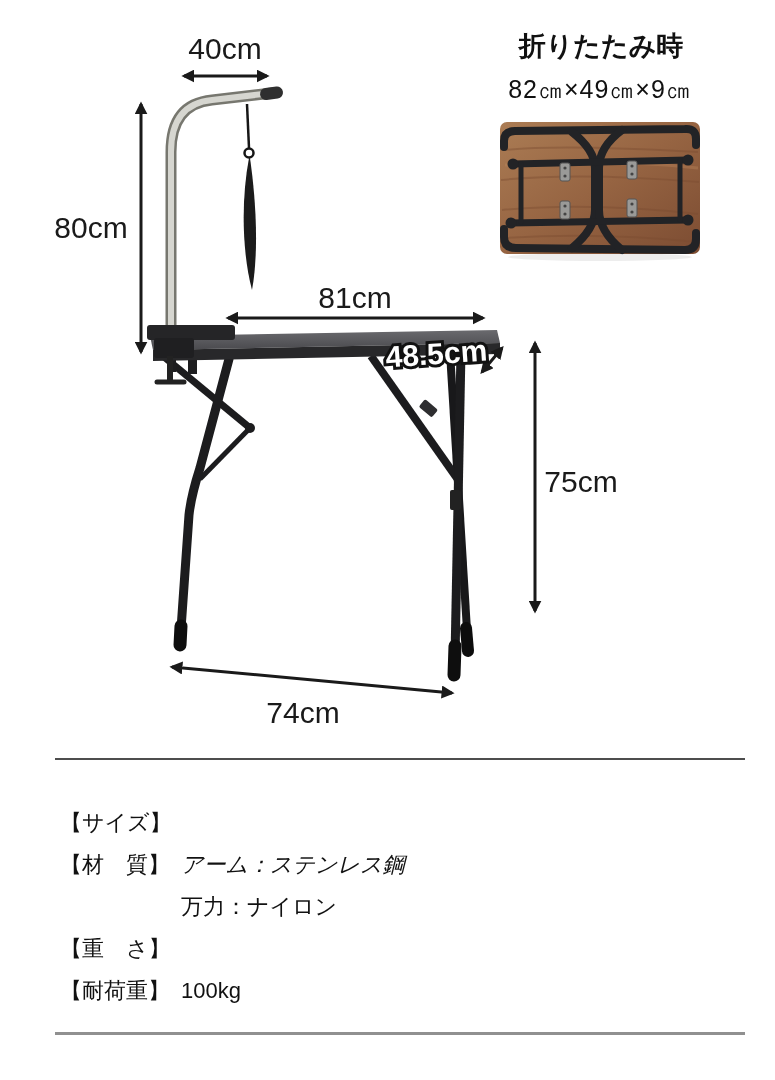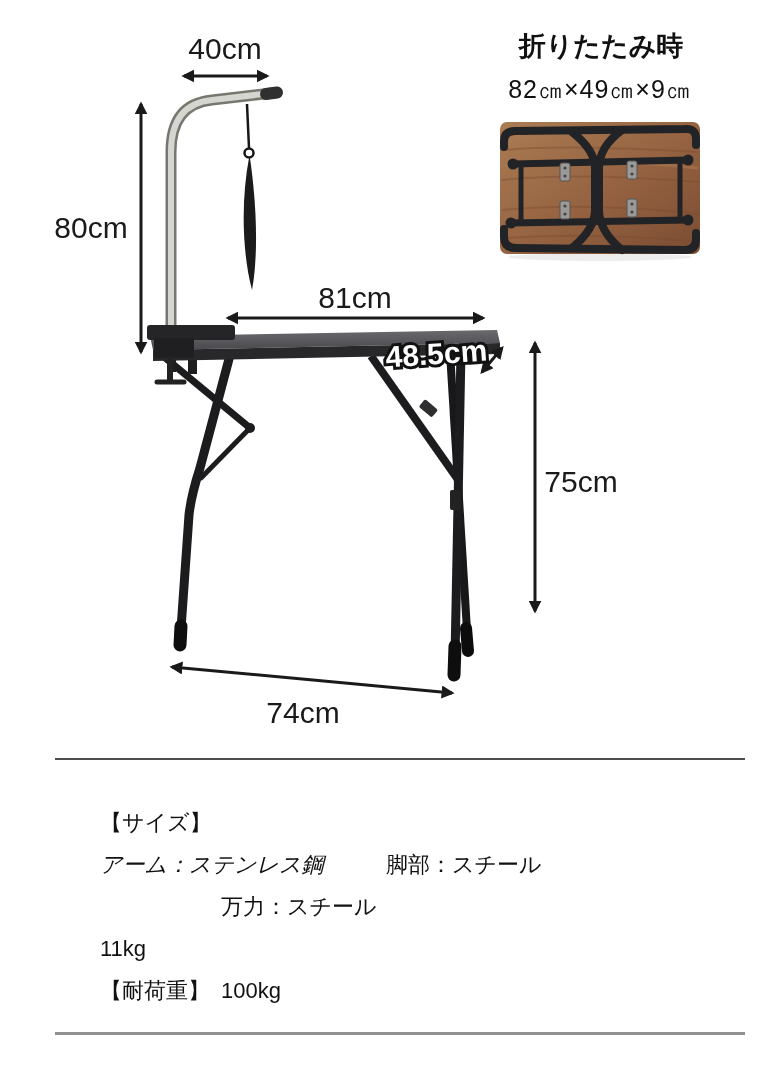--- a/index.html
+++ b/index.html
@@ -8,21 +8,21 @@
     font-family:"Liberation Sans", sans-serif;color:#111;overflow:hidden;
   }
   .diagram-svg{position:absolute;left:0;top:0;}
   .dim-text{font-size:30px;fill:#1a1a1a;font-weight:500;}
   .dim-text-outline{font-size:30px;font-weight:bold;fill:#ffffff;stroke:#111;stroke-width:6px;paint-order:stroke;}
   .folded-title{font-size:27px;font-weight:bold;fill:#111;}
   .folded-dims{font-size:25px;fill:#111;letter-spacing:1px;}
   .divider-top{position:absolute;left:55px;top:758px;width:690px;height:2px;background:#4d4d4d;}
   .divider-bottom{position:absolute;left:55px;top:1032px;width:690px;height:3px;background:#909090;}
   .specs{position:absolute;left:60px;top:802px;width:700px;font-size:22px;line-height:42px;color:#111;}
-  .spec-row{display:flex;align-items:flex-start;margin-left:40px;}
+  .spec-row{display:flex;align-items:flex-start;}
   .spec-label{width:121px;flex:none;font-weight:500;}
   .spec-col1{width:286px;flex:none;font-style:italic;}
   .spec-col2{flex:1;}
 </style>
 </head>
 <body>
 
 <svg class="diagram-svg" width="775" height="760" viewBox="0 0 775 760">
   <defs>
     <marker id="ah" viewBox="0 0 10 10" refX="8" refY="5" markerWidth="13" markerHeight="13" orient="auto-start-reverse" markerUnits="userSpaceOnUse">
@@ -154,29 +154,29 @@
   </g>
 </svg>
 
 <div class="divider-top"></div>
 
 <div class="specs">
   <div class="spec-row">
     <span class="spec-label">【サイズ】</span>
   </div>
   <div class="spec-row">
+    <span class="spec-label">【材　質】</span>
     <span class="spec-col1">アーム：ステンレス鋼</span>
-    <span class="spec-col2">脚部：スチール</span>
   </div>
   <div class="spec-row">
     <span class="spec-label"></span>
-    <span class="spec-col2">万力：スチール</span>
+    <span class="spec-col2">万力：ナイロン</span>
   </div>
   <div class="spec-row">
-    <span class="spec-col2">11kg</span>
+    <span class="spec-label">【重　さ】</span>
   </div>
   <div class="spec-row">
     <span class="spec-label">【耐荷重】</span>
     <span class="spec-col2">100kg</span>
   </div>
 </div>
 
 <div class="divider-bottom"></div>
 
 </body></html>

